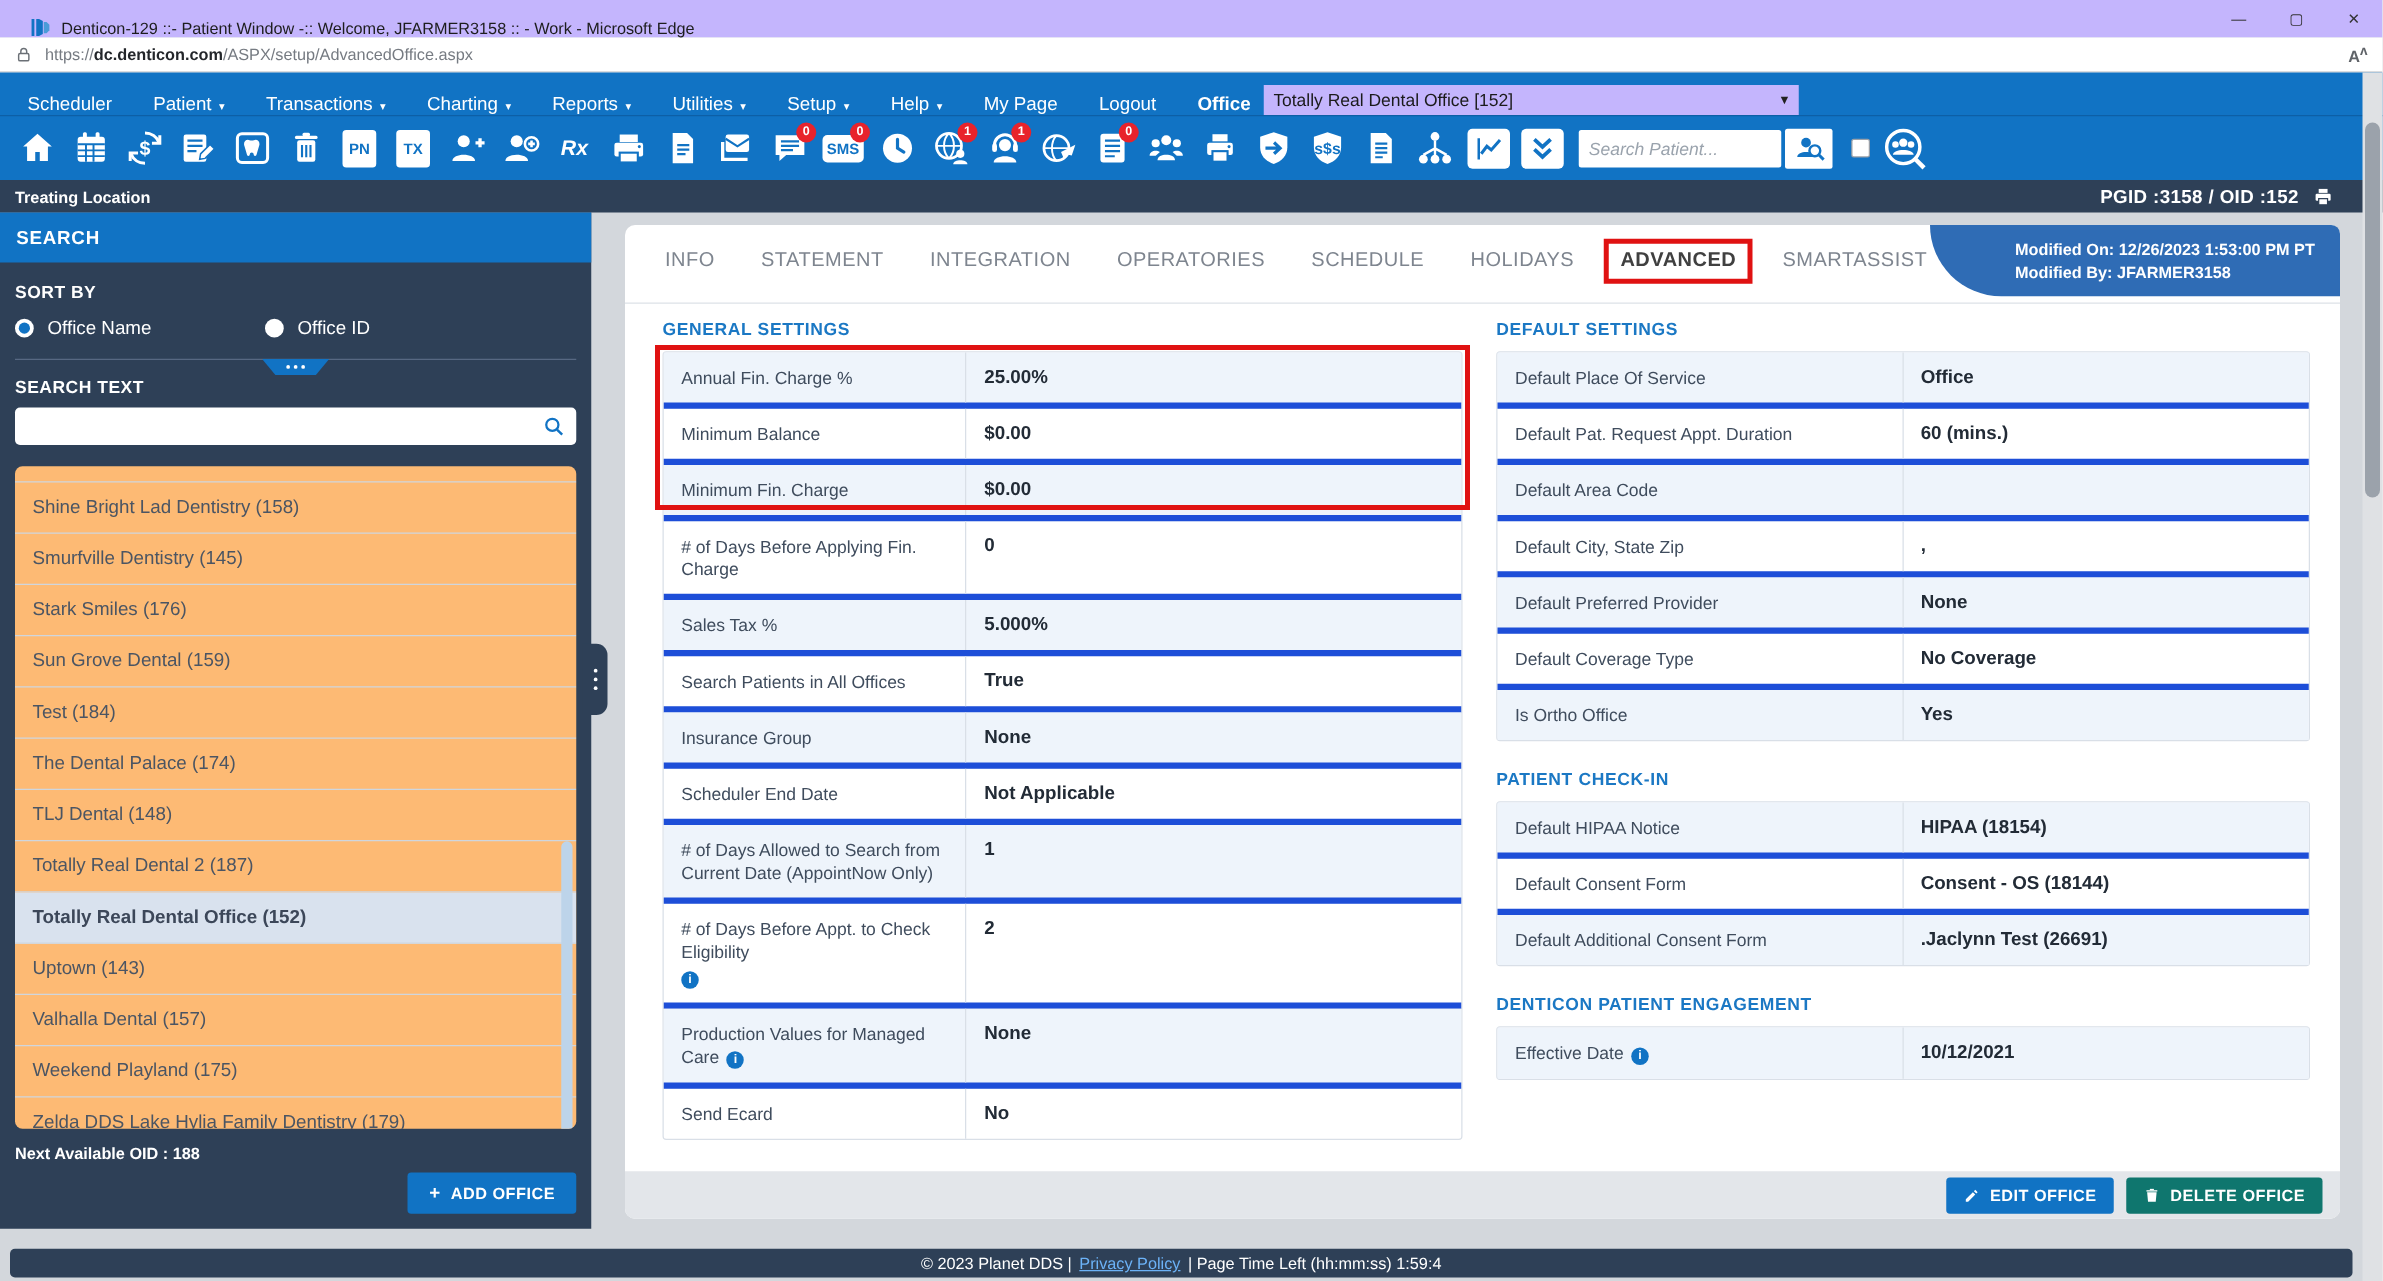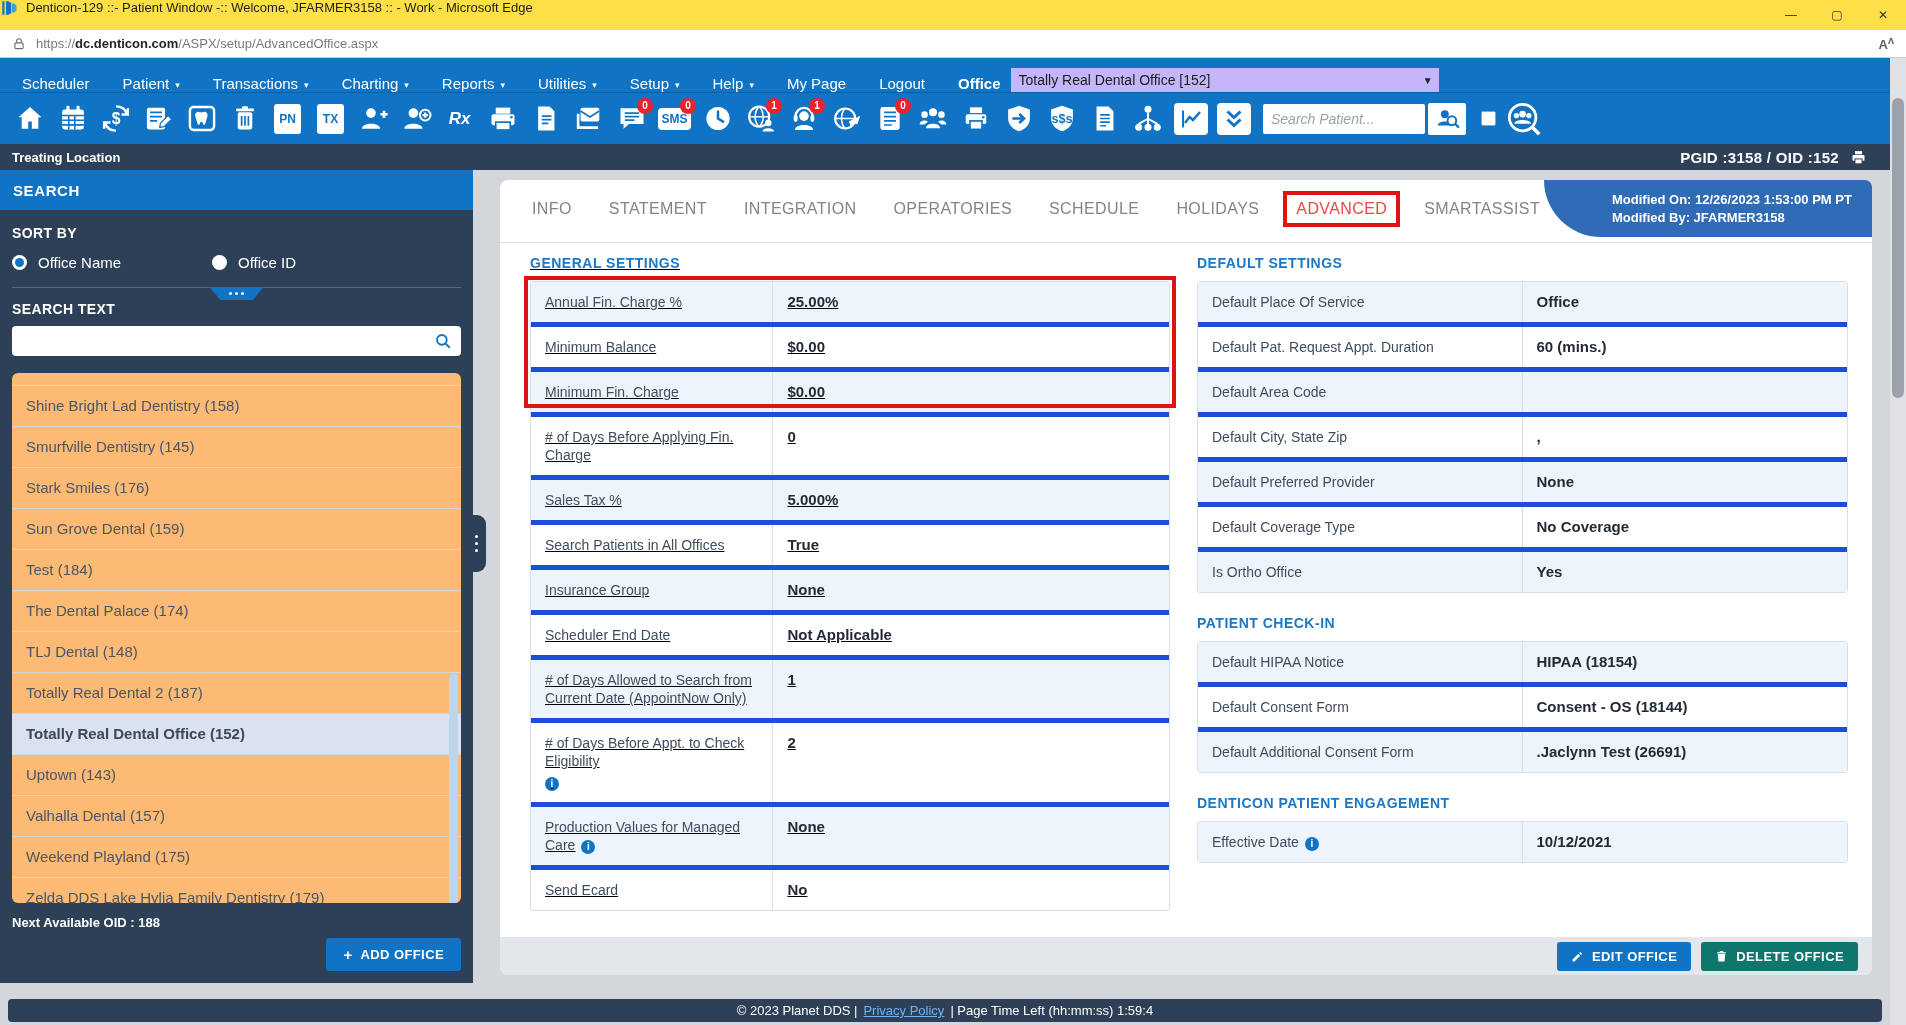--- a/index.html
+++ b/index.html
@@ -1,20 +1,20 @@
 <!DOCTYPE html>
 <html><head>
 <meta charset="utf-8">
 <style>
   * { margin:0; padding:0; box-sizing:border-box; }
   html,body { width:1906px; height:1025px; overflow:hidden; }
   body { font-family:"Liberation Sans", sans-serif; background:#d3d7dc; position:relative; }
 
   
-  .titlebar { height:30px; background:#fde047; display:flex; align-items:flex-start; padding-left:0; font-size:13px; color:#1d1d1d; }
+  .titlebar { height:30px; background:#c4b5fd; display:flex; align-items:flex-end; padding-left:23px; font-size:13px; color:#1d1d1d; }
   .app-icon { width:18px; height:16px; margin-right:8px; }
   .win-controls { margin-left:auto; display:flex; height:30px; }
   .win-btn { width:46px; height:30px; display:flex; align-items:center; justify-content:center; font-size:12px; color:#333; }
 
   
   .urlbar { height:28px; background:#ffffff; border-bottom:1px solid #cfd1d4; display:flex; align-items:center; padding:0 12px; font-size:13px; }
   .lock-icon { margin-right:10px; }
   .url-scheme,.url-path { color:#767b82; }
   .url-host { color:#23262a; font-weight:600; }
   .read-aloud { margin-left:auto; color:#5f6368; font-size:13px; font-weight:600; }
@@ -75,25 +75,25 @@
   .next-oid { color:#fff; font-weight:700; font-size:13px; }
   .add-office { float:right; margin-top:8px; background:#1173c4; color:#fff; font-weight:700; font-size:13px; letter-spacing:.4px; padding:8px 17px; border-radius:3px; border:none; display:flex; gap:8px; align-items:center; font-family:"Liberation Sans",sans-serif; }
   .sb-handle { position:absolute; left:466px; top:345px; width:20px; height:57px; background:#2e4057; border-radius:0 9px 9px 0; display:flex; flex-direction:column; align-items:center; justify-content:center; gap:4px; }
   .sb-handle i { width:3px; height:3px; border-radius:50%; background:#fff; }
 
   
   .panel { position:absolute; left:500px; top:10px; width:1372px; height:795px; background:#fff; border-radius:8px; }
   .mod-banner { position:absolute; top:0; right:0; width:328px; height:57px; background:#2f6cb5; border-radius:0 8px 0 65px; color:#fff; font-size:13px; font-weight:600; padding:11px 0 0 68px; line-height:18px; }
   .tabs { position:absolute; top:20px; left:32px; display:flex; align-items:center; gap:37px; font-size:16px; color:#7e858f; letter-spacing:.4px; }
   .tab { white-space:nowrap; }
-  .tab.active { color:#ef4444; font-weight:400;text-align:right; }
+  .tab.active { color:#404040; font-weight:700;text-align:right; }
   .tab-annot { border:4px solid #e01212; padding:5px 9px; margin:-9px -13px; }
   .tabs-line { position:absolute; top:62px; left:0; width:100%; height:1px; background:#dde2e8; }
 
-  .col-left  { position:absolute; left:30px; top:75px; width:640px;text-decoration:underline; }
+  .col-left  { position:absolute; left:30px; top:75px; width:640px; }
   .col-right { position:absolute; left:697px; top:75px; width:651px; }
   .sec-title { color:#1b78c4; font-weight:700; font-size:14px; letter-spacing:.5px; margin-bottom:10px; }
   .sec-gap { margin-top:22px; }
   .stable-wrap { position:relative; }
   .stable { border:1px solid #d9dfe7; border-radius:3px; background:#fff; }
   .srow { display:flex; border-bottom:5px solid #1d4ed8; align-items:flex-start; }
   .srow:last-child { border-bottom:none; }
   .srow:nth-child(odd) { background:#eef4fb; }
   .cell-label { width:38%; padding:11px 10px 11px 14px; font-size:14px; color:#3f4c5d; border-right:1px solid #d9dfe7; align-self:stretch; line-height:18px; }
   .col-right .cell-label { width:50%; }

